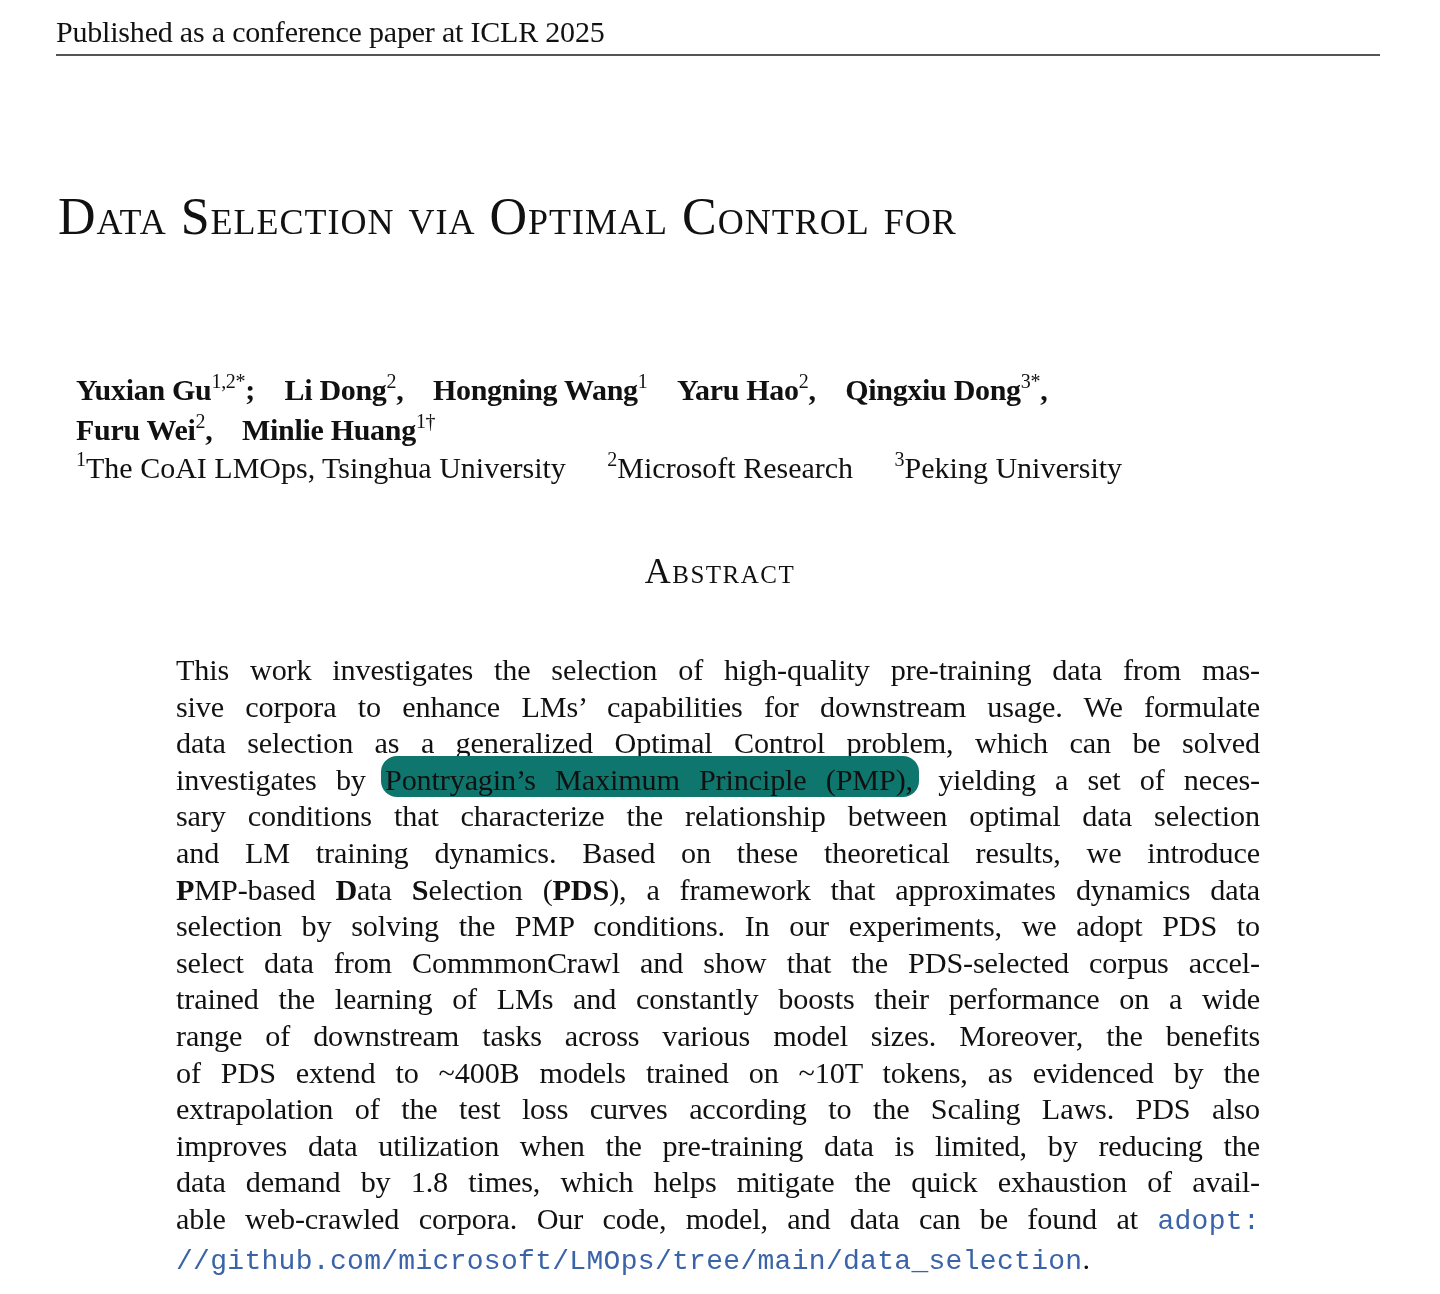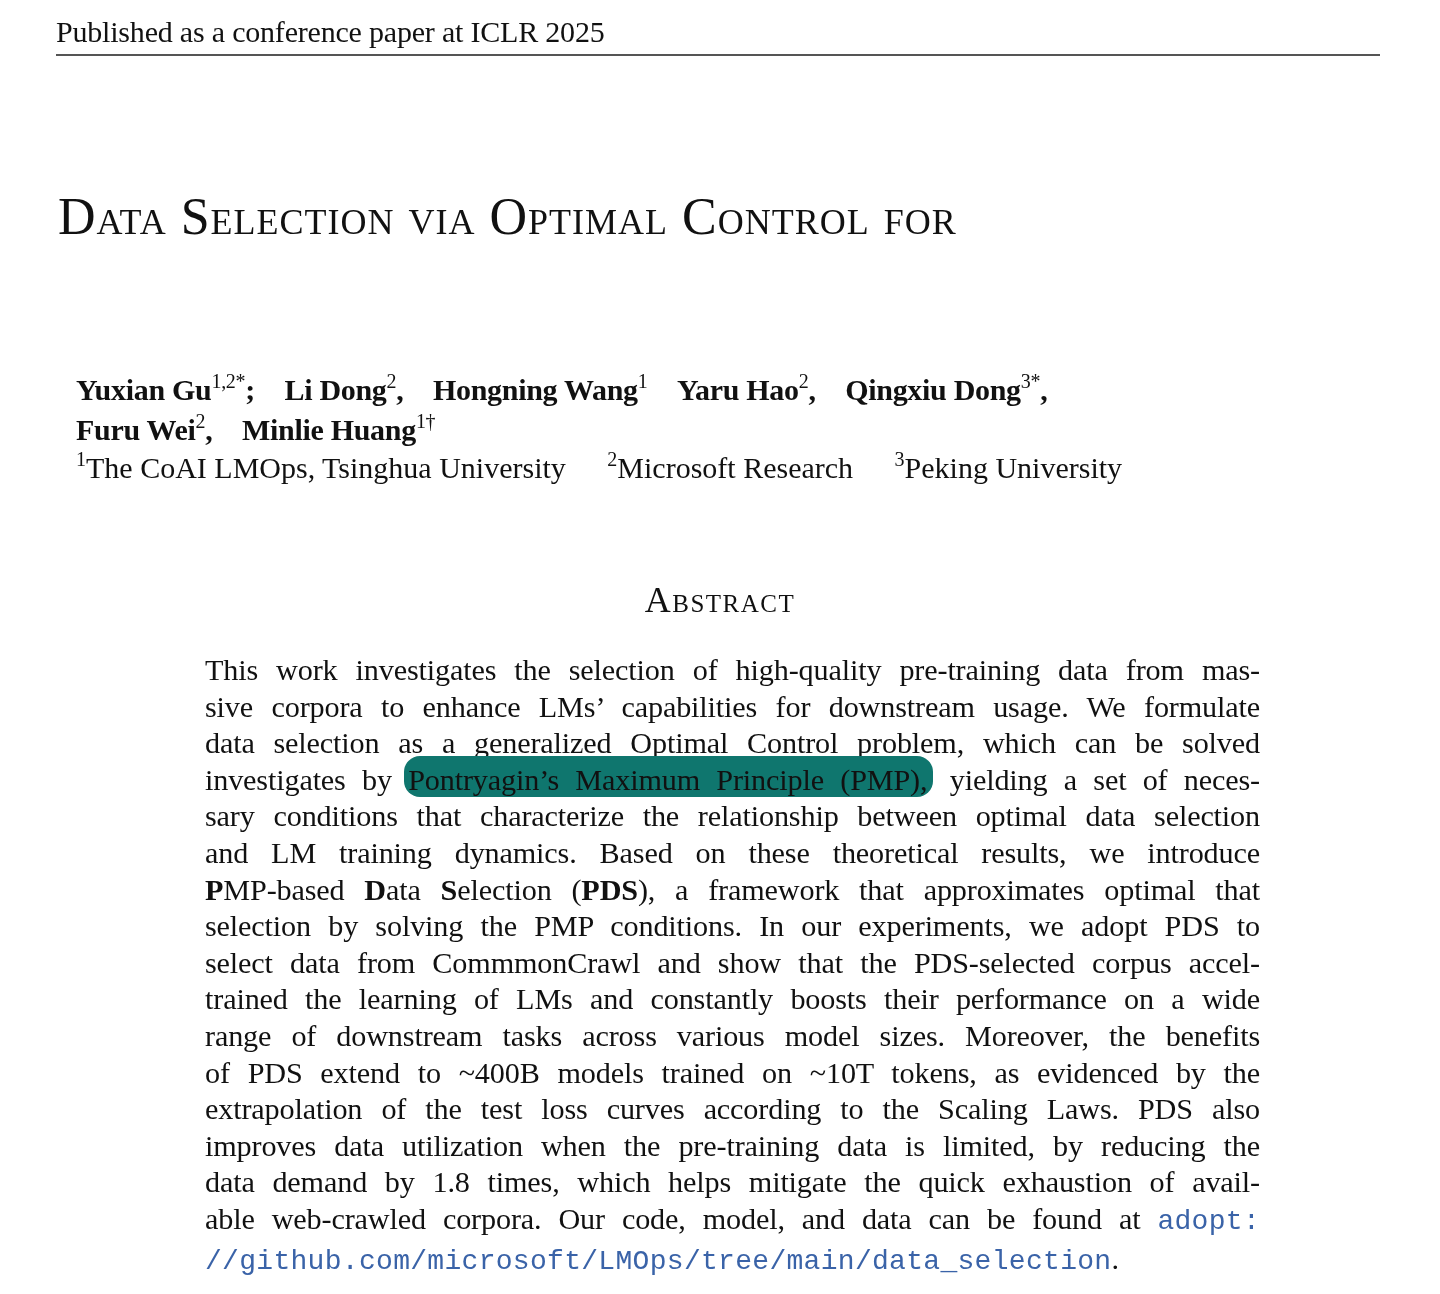--- a/index.html
+++ b/index.html
@@ -72,41 +72,41 @@
     .affil sup {
       font-size: 20px;
       vertical-align: 12px;
       line-height: 0;
     }
     .affil-gap { display: inline-block; width: 34px; }
     .abstract-heading {
       position: absolute;
       left: 0;
       width: 1440px;
-      top: 578px;
+      top: 549px;
       text-align: center;
       font-size: 36px;
       line-height: 44px;
       font-variant: small-caps;
       letter-spacing: 1.5px;
       margin: 0;
       font-weight: normal;
     }
     .abstract {
       position: absolute;
       left: 176px;
       top: 652px;
       width: 1084px;
       font-size: 30.2px;
       line-height: 36.6px;
       text-align: justify;
       text-align-last: left;
       letter-spacing: -0.15px;
     }
-    .ln { display: block; text-align: justify; text-align-last: justify; white-space: nowrap; margin-left: 29px; }
+    .ln { display: block; text-align: justify; text-align-last: justify; white-space: nowrap; }
     .ln.last { text-align-last: left; }
     .highlight {
       background: #0f766e;
       border-radius: 16px;
       padding: 7px 6px 0 4px;
       margin-left: -4px;
     }
     .b { font-weight: bold; }
     .link {
       font-family: "Liberation Mono", "DejaVu Sans Mono", monospace;
@@ -148,21 +148,21 @@
 
 <h2 class="abstract-heading">Abstract</h2>
 
 <div class="abstract">
   <span class="ln">This work investigates the selection of high-quality pre-training data from mas-</span>
   <span class="ln">sive corpora to enhance LMs’ capabilities for downstream usage. We formulate</span>
   <span class="ln">data selection as a generalized Optimal Control problem, which can be solved</span>
   <span class="ln"><span>investigates by</span> <span class="highlight">Pontryagin’s Maximum Principle (PMP),</span> <span>yielding a set of neces-</span></span>
   <span class="ln">sary conditions that characterize the relationship between optimal data selection</span>
   <span class="ln">and LM training dynamics.  Based on these theoretical results, we introduce</span>
-  <span class="ln"><span class="b">P</span><span>MP-based </span><span class="b">D</span><span>ata </span><span class="b">S</span><span>election (</span><span class="b">PDS</span><span>), a framework that approximates optimal that</span></span>
+  <span class="ln"><span class="b">P</span><span>MP-based </span><span class="b">D</span><span>ata </span><span class="b">S</span><span>election (</span><span class="b">PDS</span><span>), a framework that approximates dynamics data</span></span>
   <span class="ln">selection by solving the PMP conditions. In our experiments, we adopt PDS to</span>
   <span class="ln">select data from CommmonCrawl and show that the PDS-selected corpus accel-</span>
   <span class="ln">trained the learning of LMs and constantly boosts their performance on a wide</span>
   <span class="ln">range of downstream tasks across various model sizes.  Moreover, the benefits</span>
   <span class="ln">of PDS extend to ~400B models trained on ~10T tokens, as evidenced by the</span>
   <span class="ln">extrapolation of the test loss curves according to the Scaling Laws.  PDS also</span>
   <span class="ln">improves data utilization when the pre-training data is limited, by reducing the</span>
   <span class="ln">data demand by 1.8 times, which helps mitigate the quick exhaustion of avail-</span>
   <span class="ln"><span>able web-crawled corpora.  Our code, model, and data can be found at</span> <a class="link">adopt:</a></span>
   <span class="ln last"><a class="link">//github.com/microsoft/LMOps/tree/main/data_selection</a><span>.</span></span>

